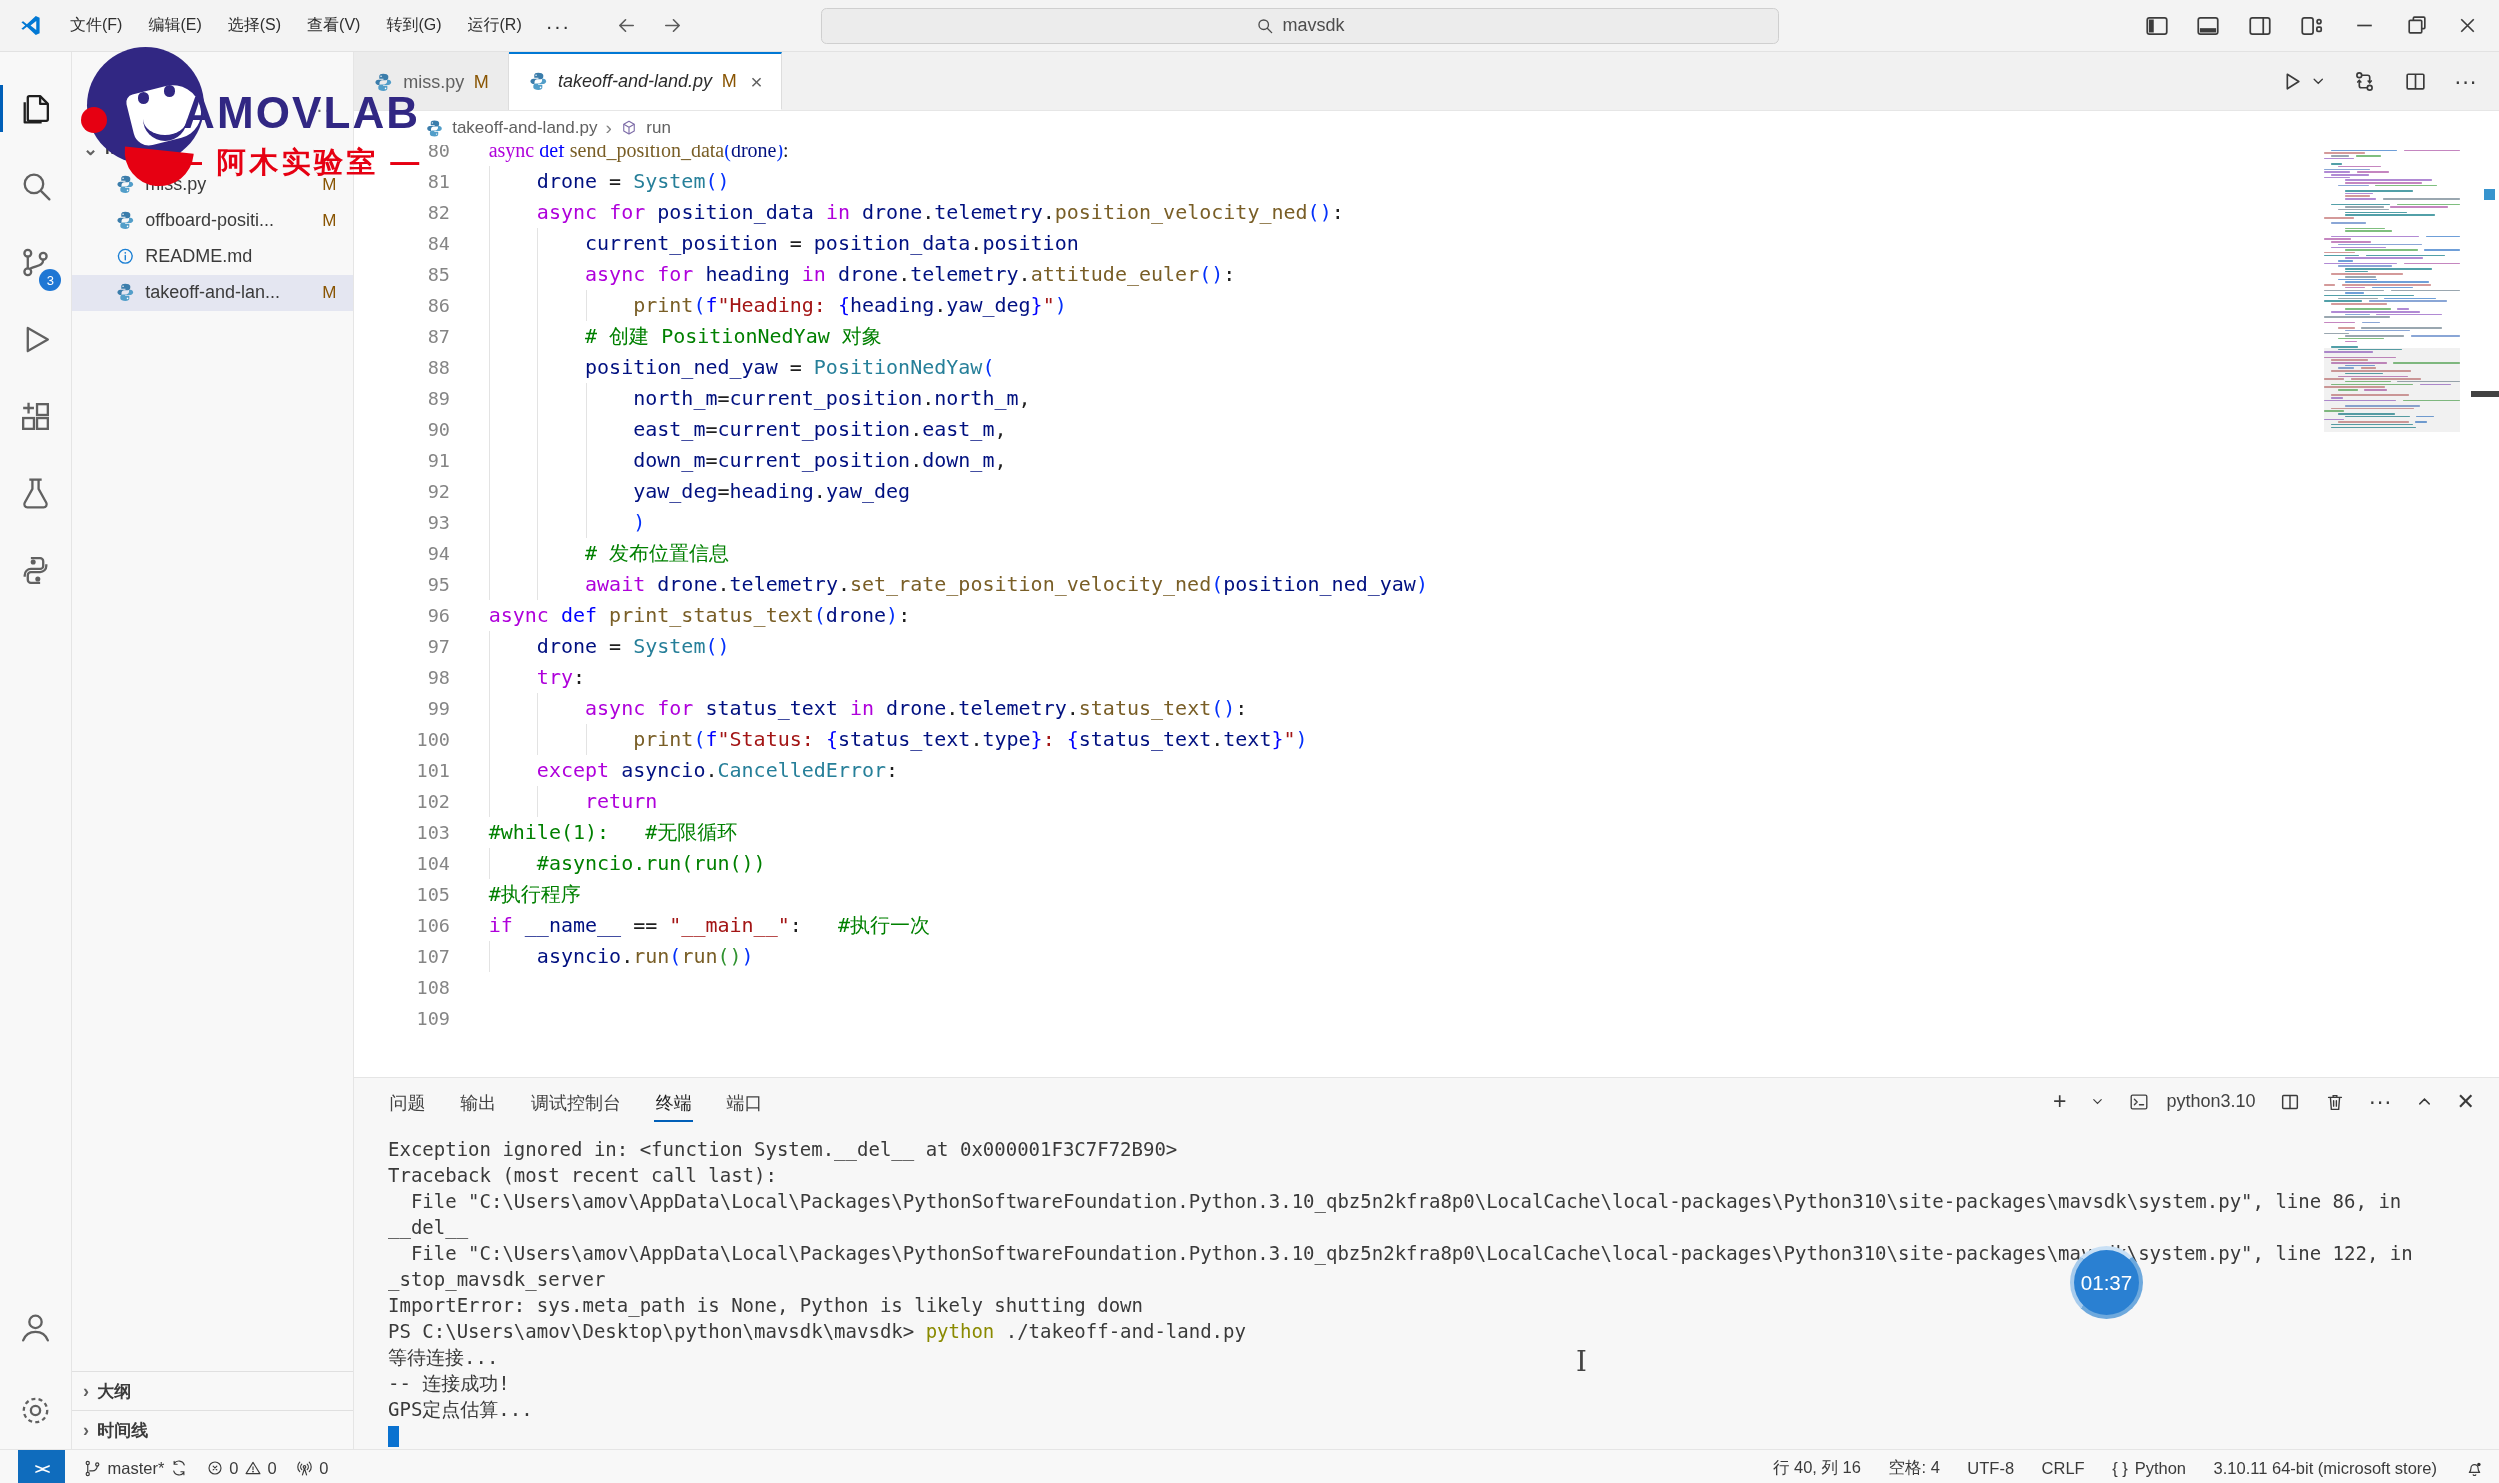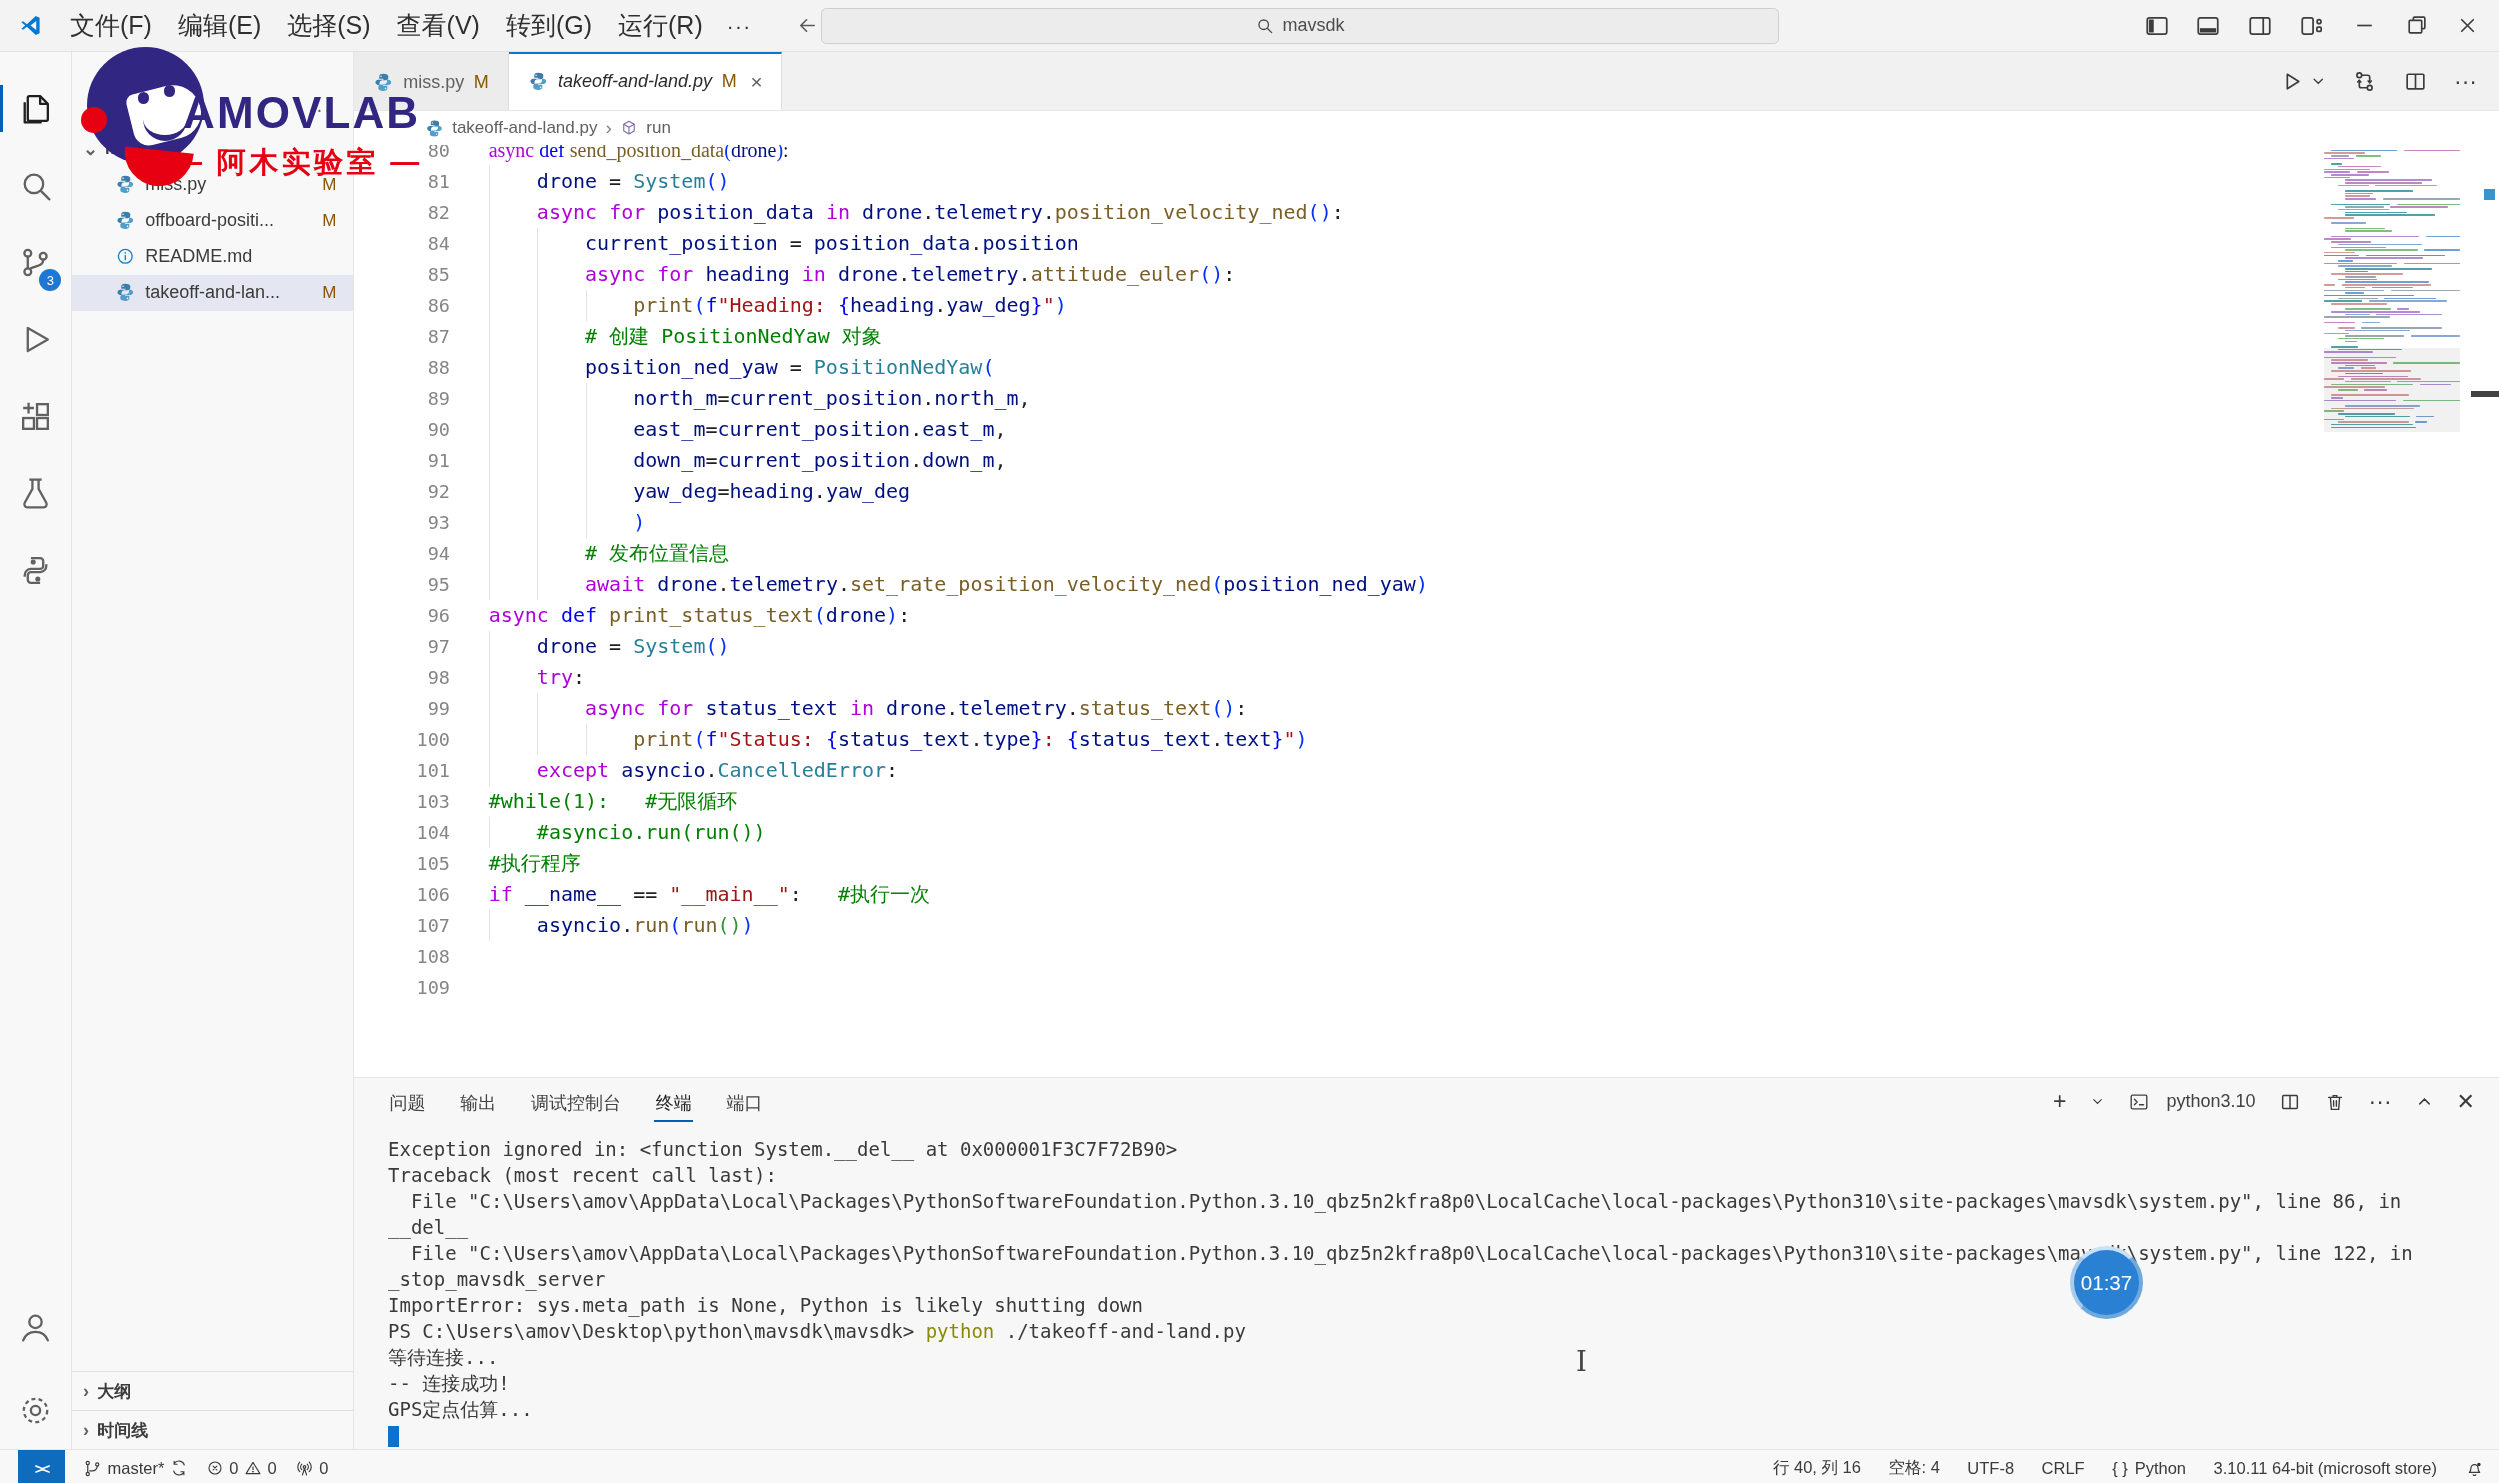--- a/index.html
+++ b/index.html
@@ -6,21 +6,21 @@
   body{width:2500px;height:1483px;overflow:hidden;background:#fff;
        font-family:"Liberation Sans",sans-serif;color:#2b2b2b;position:relative}
   .mono{font-family:"DejaVu Sans Mono",monospace}
   svg{display:block}
 
   
   .titlebar{height:51px;background:#f3f3f3;border-bottom:0.7px solid #e2e2e2;
             display:flex;align-items:center;position:relative;z-index:5}
   .vslogo{margin:0 15px 0 19px}
   .menubar{display:flex;align-items:center}
-  .menu-item{font-size:25px;color:#2f2f2f;padding:5.5px 13px;border-radius:5.5px}
+  .menu-item{font-size:16px;color:#2f2f2f;padding:5.5px 13px;border-radius:5.5px}
   .menu-more{font-size:20.6px;color:#2f2f2f;padding:0 11px;letter-spacing:1.4px}
   .nav-arrows{display:flex;gap:23px;margin-left:33px;color:#5a5a5a}
   .searchbox{position:absolute;left:821px;top:7.6px;width:956px;height:34px;background:#ececec;
              border:0.7px solid #cfcfcf;border-radius:5.5px;display:flex;align-items:center;
              justify-content:center;gap:8.2px;color:#4d4d4d;font-size:18px}
   .win-controls{margin-left:auto;display:flex;align-items:center;gap:6.9px;padding-right:9.6px;color:#3c3c3c}
   .win-btn{width:45px;height:41px;display:flex;align-items:center;justify-content:center}
 
   
   .main{display:flex;height:1397px}
@@ -500,20 +500,24 @@
           </div>
           <div class="crow">
             <span class="gut mono">100</span>
             <span class="ccontent" style="padding-left: 13.7px;"><span class="guide" style="left: 13.7px;"></span><span class="guide" style="left: 62px;"></span><span class="guide" style="left: 111px;"></span><span></span><span class="tk-pl">            </span><span class="tk-fn">print</span><span class="tk-br">(</span><span class="tk-def">f</span><span class="tk-str">"Status: </span><span class="tk-def">{</span><span class="tk-var">status_text</span><span class="tk-pl">.</span><span class="tk-var">type</span><span class="tk-def">}</span><span class="tk-str">: </span><span class="tk-def">{</span><span class="tk-var">status_text</span><span class="tk-pl">.</span><span class="tk-var">text</span><span class="tk-def">}</span><span class="tk-str">"</span><span class="tk-br">)</span></span>
           </div>
           <div class="crow">
             <span class="gut mono">101</span>
             <span class="ccontent" style="padding-left: 13.7px;"><span class="guide" style="left: 13.7px;"></span><span></span><span class="tk-pl">    </span><span class="tk-kw">except</span><span class="tk-pl"> </span><span class="tk-var">asyncio</span><span class="tk-pl">.</span><span class="tk-cls">CancelledError</span><span class="tk-pl">:</span></span>
           </div>
           <div class="crow">
+            <span class="gut mono">102</span>
+            <span class="ccontent" style="padding-left: 13.7px;"><span class="guide" style="left: 13.7px;"></span><span class="guide" style="left: 62px;"></span><span></span><span class="tk-pl">        </span><span class="tk-kw">return</span></span>
+          </div>
+          <div class="crow">
             <span class="gut mono">103</span>
             <span class="ccontent" style="padding-left: 13.7px;"><span></span><span class="tk-com">#while(1):   #无限循环</span></span>
           </div>
           <div class="crow">
             <span class="gut mono">104</span>
             <span class="ccontent" style="padding-left: 13.7px;"><span class="guide" style="left: 13.7px;"></span><span></span><span class="tk-pl">    </span><span class="tk-com">#asyncio.run(run())</span></span>
           </div>
           <div class="crow">
             <span class="gut mono">105</span>
             <span class="ccontent" style="padding-left: 13.7px;"><span></span><span class="tk-com">#执行程序</span></span>

